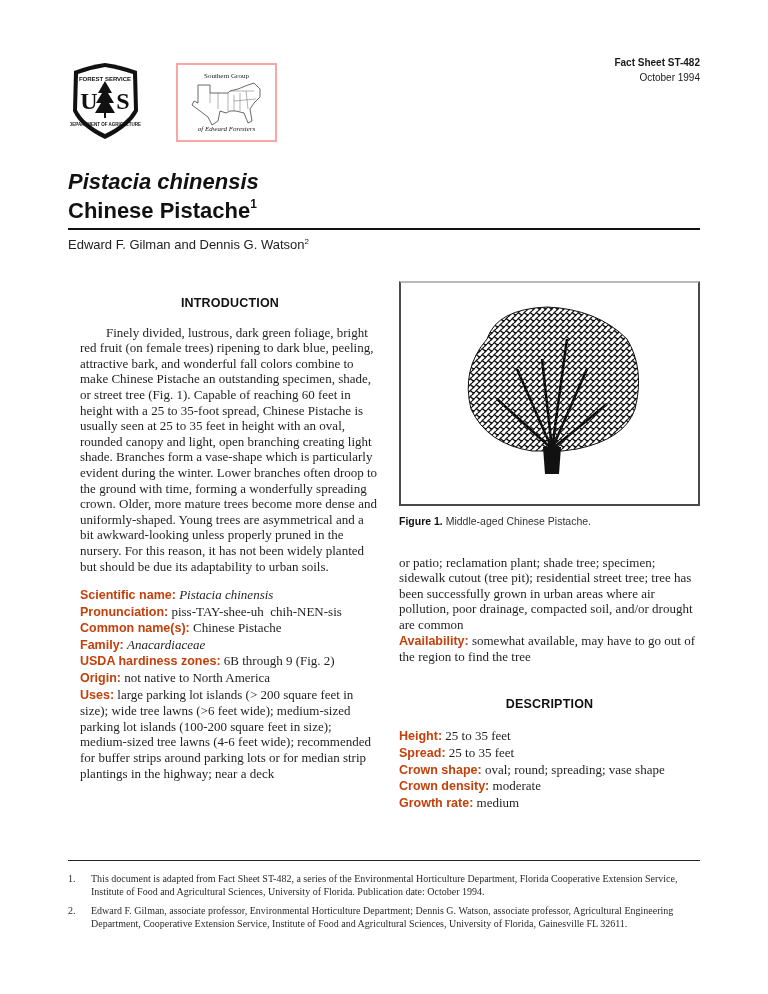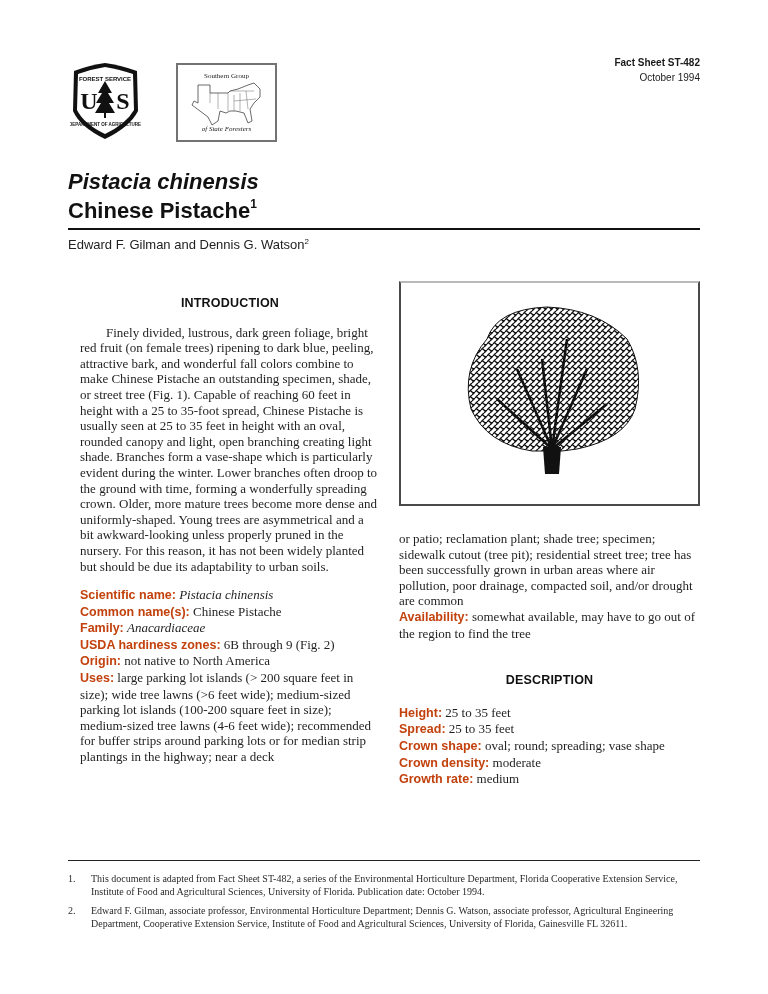--- a/index.html
+++ b/index.html
@@ -2,21 +2,21 @@
 <html><head>
 <meta charset="utf-8">
 <style>
   * { box-sizing: border-box; margin: 0; padding: 0; }
   html, body { width: 768px; height: 994px; background: #ffffff; overflow: hidden; }
   body { position: relative; color: #1a1a1a; font-family: "Liberation Serif", serif; }
   .abs { position: absolute; }
 
   
   #fs-logo { left: 70px; top: 63px; width: 70px; width: 71px; height: 76px; }
-  #sg-logo { left: 176px; top: 63px; width: 101px; height: 79px; border: 2px solid #737373; background:#fff; }
+  #sg-logo { left: 176px; top: 63px; width: 101px; height: 79px; border: 2px solid #fca5a5; background:#fff; }
   #sg-logo .top { position:absolute; left:0; right:0; top:7px; text-align:center; font-size:7px; font-family:"Liberation Serif", serif; }
   #sg-logo .bot { position:absolute; left:0; right:0; bottom:7px; text-align:center; font-size:7px; font-family:"Liberation Serif", serif; font-style: italic; }
   #sg-logo svg { position:absolute; left:12px; top:16px; }
 
   #factsheet { right: 68px; top: 55px; text-align: right; font-family: "Liberation Sans", sans-serif; font-size: 10px; line-height: 15px; }
   #factsheet .num { font-weight: bold; }
 
   
   #title { left: 68px; top: 170px; font-family: "Liberation Sans", sans-serif; font-weight: bold; font-size: 22px; line-height: 24px; color: #111; }
   #title .sci { font-style: italic; display:block; }
@@ -60,21 +60,21 @@
     <text x="35" y="63" font-size="4.5" text-anchor="middle" font-family="Liberation Sans, sans-serif" font-weight="bold" fill="#111">DEPARTMENT OF AGRICULTURE</text>
   </svg>
 </div>
 
 <div id="sg-logo" class="abs">
   <div class="top">Southern Group</div>
   <svg width="75" height="46" viewBox="0 0 75 46">
     <path d="M8 4 L20 4 L20 12 L38 12 L40 10 L48 8 L58 4 L64 2 L70 8 L70 16 L64 22 L60 28 L62 40 L58 42 L54 32 L46 30 L40 30 L36 32 L30 30 L28 40 L22 44 L18 36 L10 30 L2 24 L4 20 L8 22 Z" fill="none" stroke="#444" stroke-width="0.8"></path>
     <path d="M20 12 L20 22 M28 12 L28 28 M38 12 L38 30 M44 14 L44 30 M50 12 L50 30 M56 10 L58 28 M40 10 L64 10 M44 20 L66 18" fill="none" stroke="#666" stroke-width="0.5"></path>
   </svg>
-  <div class="bot">of State Foresters</div>
+  <div class="bot">of Edward Foresters</div>
 </div>
 
 <div id="factsheet" class="abs">
   <div class="num">Fact Sheet ST-482</div>
   <div>October 1994</div>
 </div>
 
 <div id="title" class="abs">
   <span class="sci">Pistacia chinensis</span>
   <span>Chinese Pistache</span><sup>1</sup>
@@ -83,20 +83,21 @@
 <div id="authors" class="abs">
   <span>Edward F. Gilman and Dennis G. Watson</span><sup>2</sup>
 </div>
 
 <div id="col-left" class="col">
   <h2 class="sec">INTRODUCTION</h2>
   <p class="body" style="margin-top:13px;">Finely divided, lustrous, dark green foliage, bright red fruit (on female trees) ripening to dark blue, peeling, attractive bark, and wonderful fall colors combine to make Chinese Pistache an outstanding specimen, shade, or street tree (Fig. 1).  Capable of reaching 60 feet in height with a 25 to 35-foot spread, Chinese Pistache is usually seen at 25 to 35 feet in height with an oval, rounded canopy and light, open branching creating light shade.  Branches form a vase-shape which is particularly evident during the winter. Lower branches often droop to the ground with time, forming a wonderfully spreading crown.  Older, more mature trees become more dense and uniformly-shaped.  Young trees are asymmetrical and a bit awkward-looking unless properly pruned in the nursery.  For this reason, it has not been widely planted but should be due its adaptability to urban soils.</p>
 
   <div style="margin-top:13px;">
     <div class="field"><b>Scientific name:</b> <i>Pistacia chinensis</i></div>
+    <div class="field"><b>Pronunciation:</b> <span style="white-space:pre;">piss-TAY-shee-uh  chih-NEN-sis</span></div>
     <div class="field"><b>Common name(s):</b> <span>Chinese Pistache</span></div>
     <div class="field"><b>Family:</b> <i>Anacardiaceae</i></div>
     <div class="field"><b>USDA hardiness zones:</b> <span>6B through 9 (Fig. 2)</span></div>
     <div class="field"><b>Origin:</b> <span>not native to North America</span></div>
     <div class="field"><b>Uses:</b> <span>large parking lot islands (&gt; 200 square feet in size); wide tree lawns (&gt;6 feet wide); medium-sized parking lot islands (100-200 square feet in size); medium-sized tree lawns (4-6 feet wide); recommended for buffer strips around parking lots or for median strip plantings in the highway; near a deck</span></div>
   </div>
 </div>
 
 <div id="col-right" class="col">
   <div id="figure-box">
@@ -104,20 +105,23 @@
       <defs>
         <pattern id="leaf" width="6" height="6" patternUnits="userSpaceOnUse">
           <rect width="6" height="6" fill="#fff"></rect>
           <path d="M0 3 L3 0 M3 6 L6 3 M1 1 L5 5" stroke="#111" stroke-width="1.4"></path>
         </pattern>
       </defs>
       <path d="M30 40 Q40 10 90 8 Q140 10 170 40 Q188 70 178 110 Q168 140 120 150 L105 152 L75 152 Q30 145 14 110 Q4 70 30 40 Z" fill="url(#leaf)" stroke="#111" stroke-width="1"></path>
       <path d="M95 150 L85 60 M95 150 L60 70 M95 150 L130 70 M95 150 L110 40 M95 150 L40 100 M95 150 L150 105" stroke="#111" stroke-width="2.5" fill="none"></path>
       <path d="M86 148 L104 148 L102 175 L88 175 Z" fill="#111"></path>
     </svg>
+  </div>
+  <div id="fig-caption">
+    <b>Figure 1.</b> <span>Middle-aged Chinese Pistache.</span>
   </div>
 
   <div style="margin-top:25px;">
     <div class="field">or patio; reclamation plant; shade tree; specimen; sidewalk cutout (tree pit); residential street tree; tree has been successfully grown in urban areas where air pollution, poor drainage, compacted soil, and/or drought are common</div>
     <div class="field"><b>Availability:</b> <span>somewhat available, may have to go out of the region to find the tree</span></div>
   </div>
 
   <h2 class="sec" style="margin-top:32px;">DESCRIPTION</h2>
   <div style="margin-top:16px;">
     <div class="field"><b>Height:</b> <span>25 to 35 feet</span></div>

